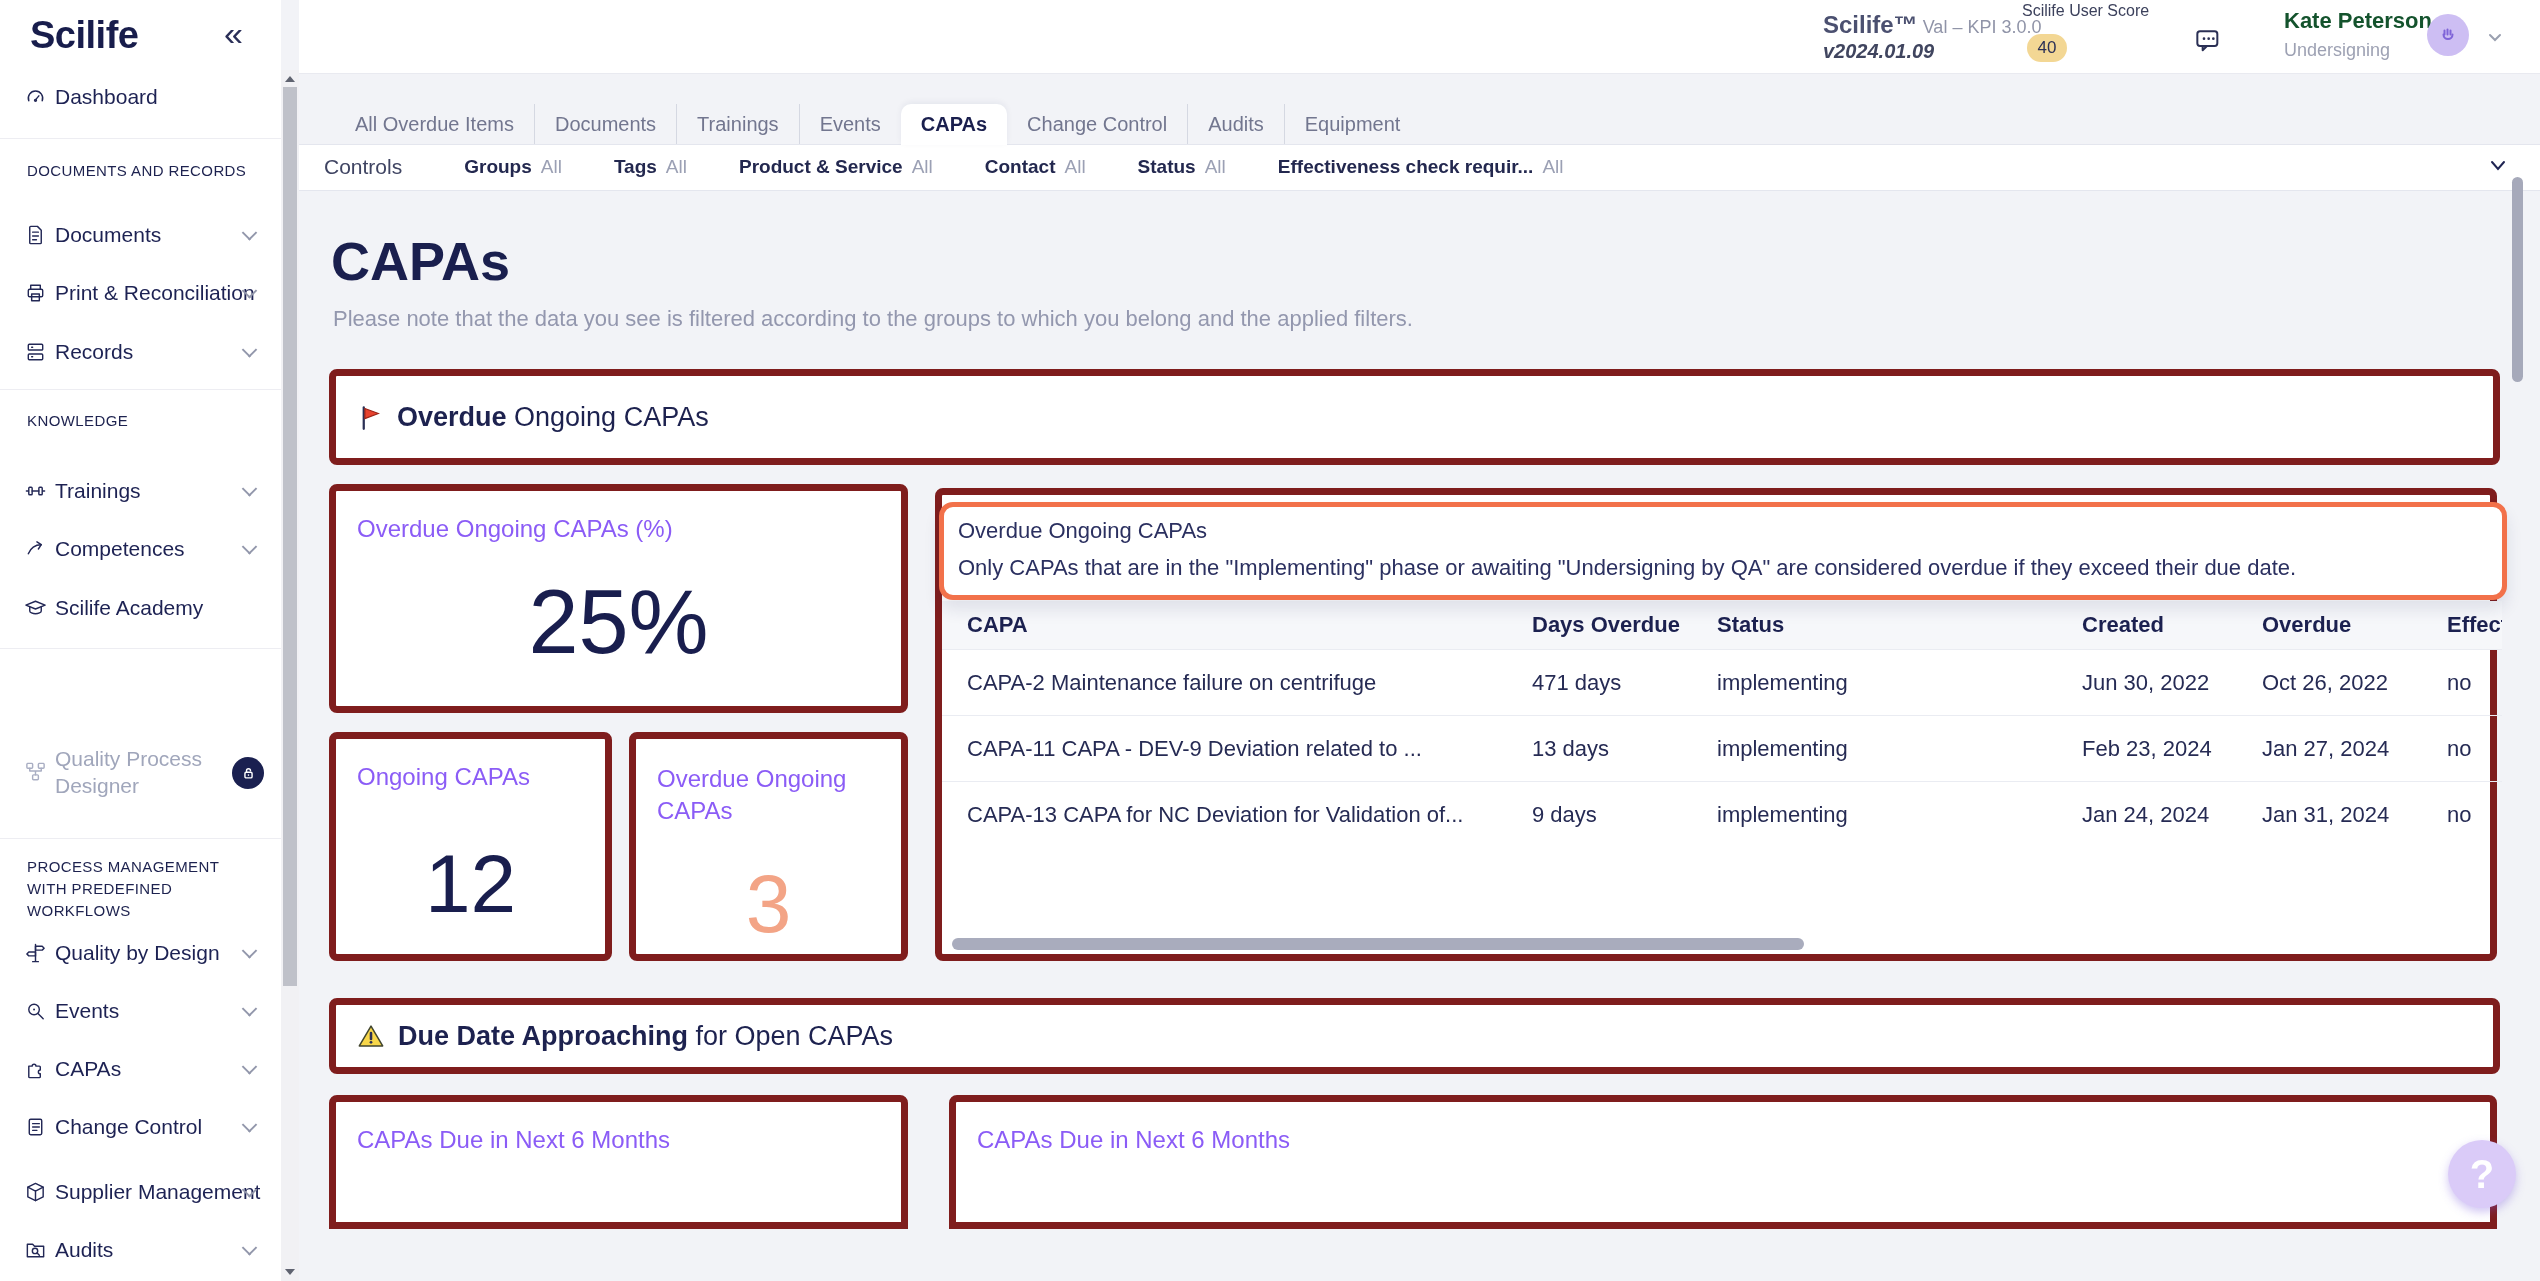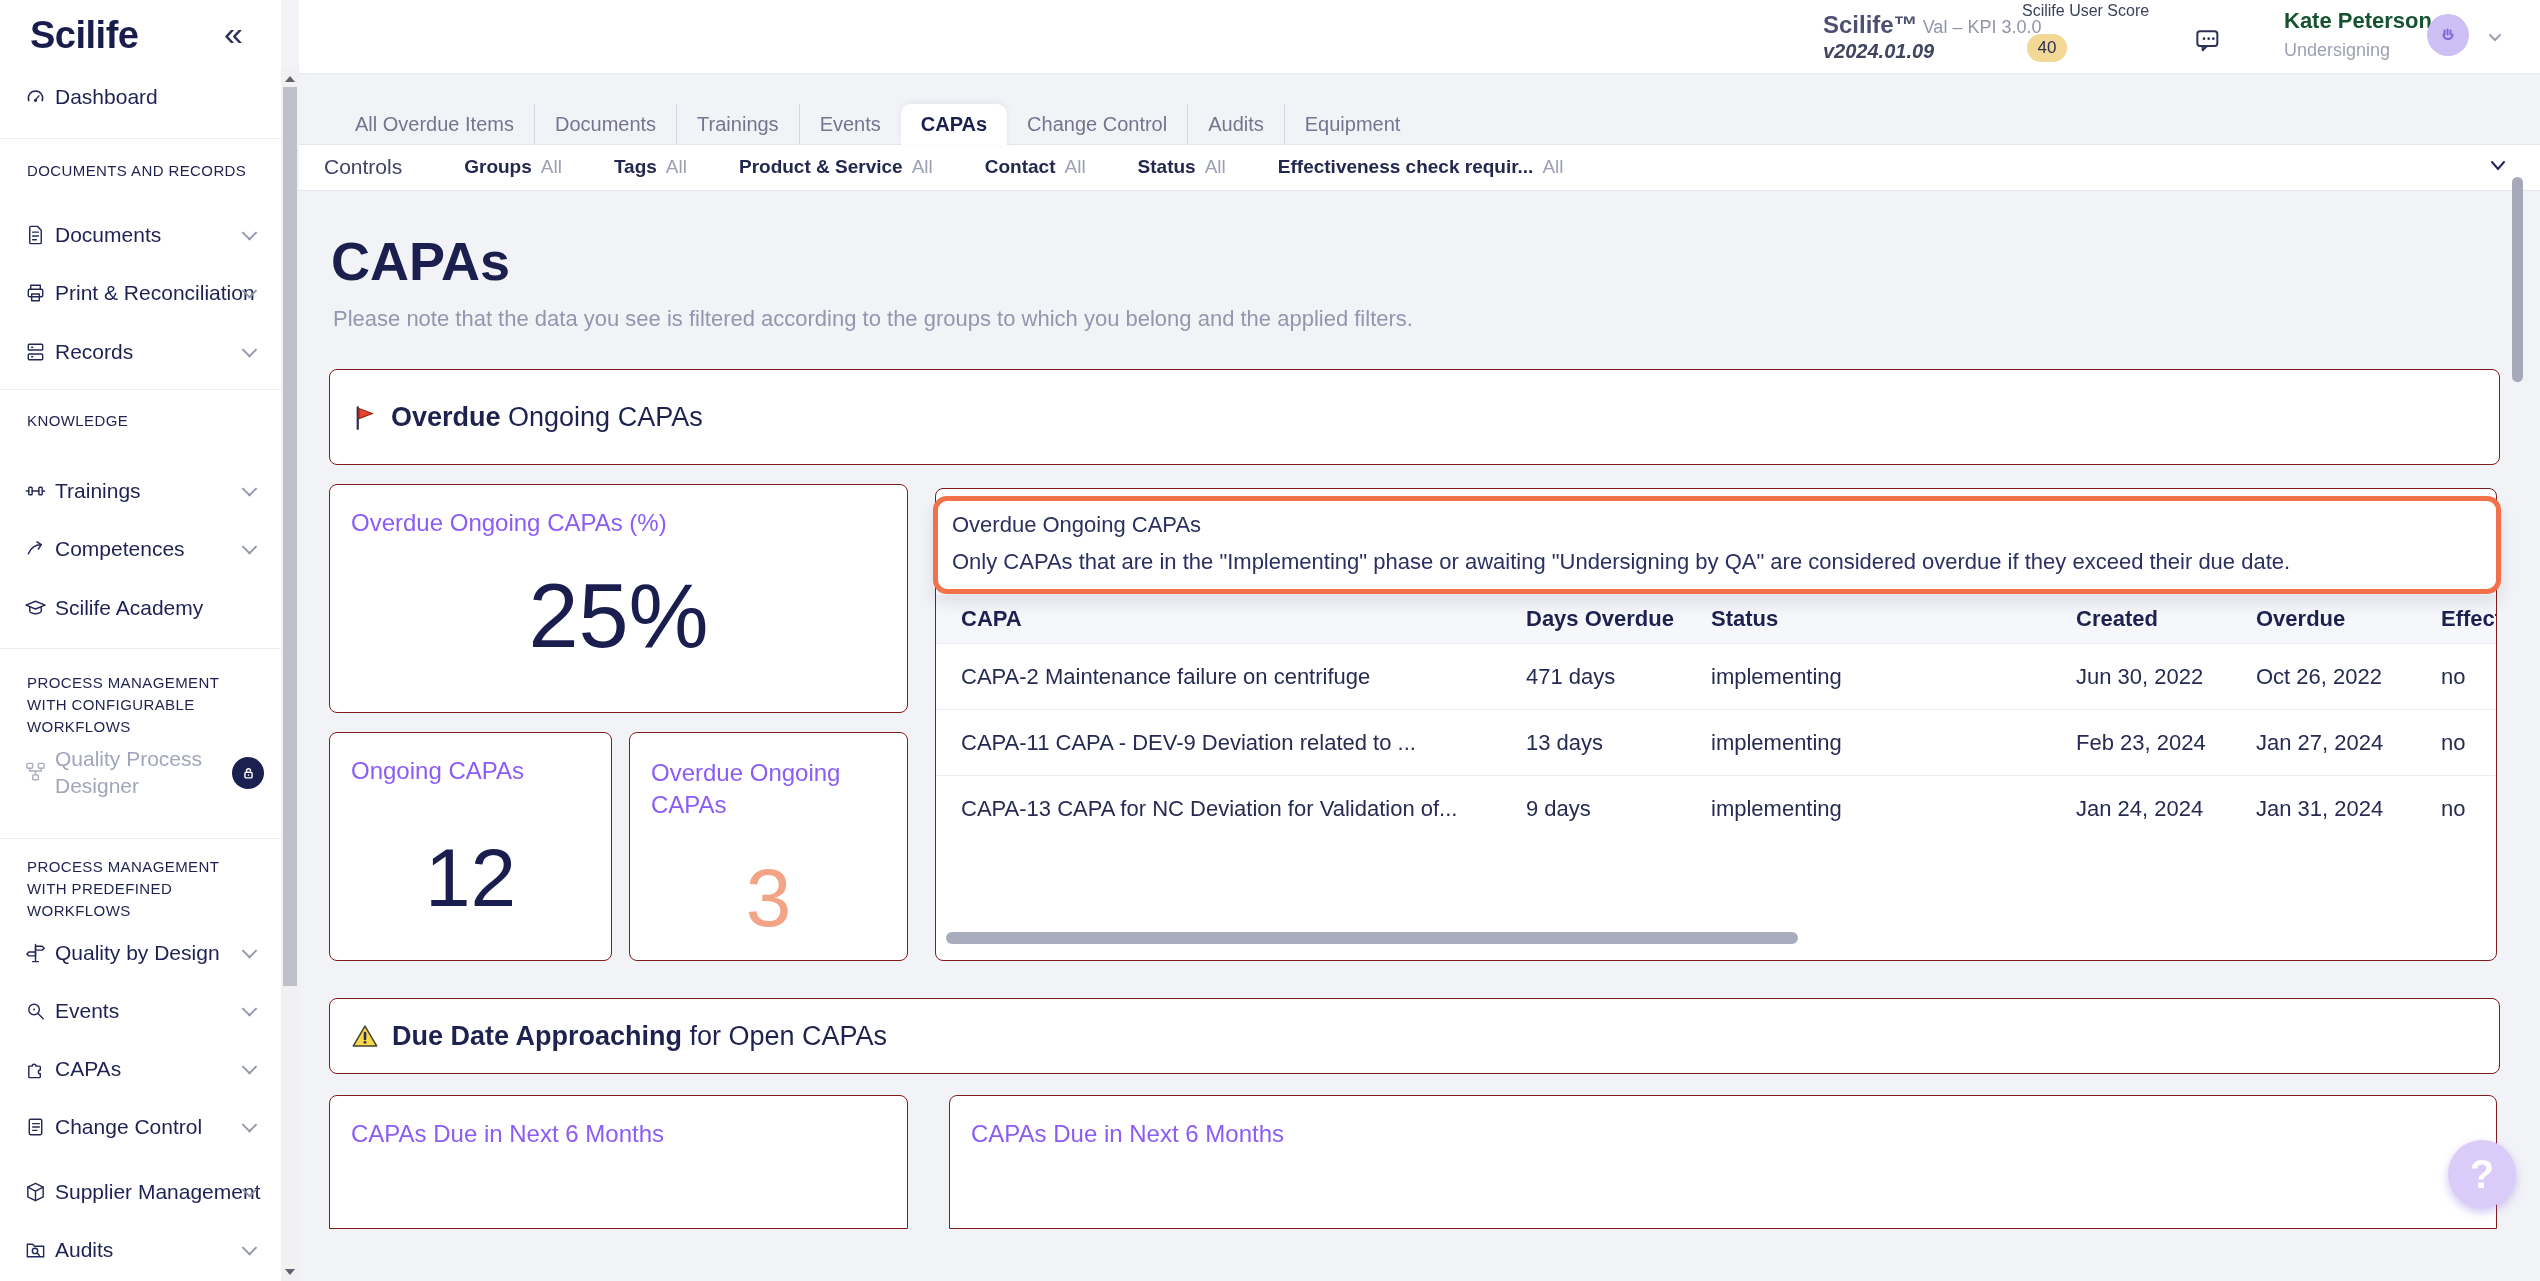--- a/index.html
+++ b/index.html
@@ -48,21 +48,21 @@
   .tab.active{background:#fff;border-radius:10px 10px 0 0;color:#1a1f4e;font-weight:700;height:41px;border-left:none;box-shadow:0 -2px 6px rgba(25,30,80,.06);position:relative;z-index:2}
   .tab.active + .tab{border-left:none}
   #filterbar{position:absolute;left:299px;top:144px;right:0;height:46px;background:#fff;border-bottom:1px solid #e4e6ee;display:flex;align-items:center;padding-left:25px;z-index:2}
   .f-controls{font-size:21px;color:#3f4462;margin-right:62px;cursor:pointer}
   .f-item{display:flex;align-items:baseline;margin-right:52px;cursor:pointer;white-space:nowrap}
   .f-item .fl{font-size:19px;font-weight:700;color:#23284f}
   .f-item .fv{font-size:19px;color:#9ba0b4;margin-left:9px}
   .f-chev{position:absolute;right:32px;top:14px;cursor:pointer}
 
   
-  .card{position:absolute;background:#fff;border:1px solid #7f1d1d;border-radius:8px;box-sizing:border-box}
+  .card{position:absolute;background:#fff;border:7px solid #7f1d1d;border-radius:8px;box-sizing:border-box}
   #pg-title{position:absolute;left:331px;top:230px;font-size:54px;font-weight:600;color:#1a1f4e}
   #pg-sub{position:absolute;left:333px;top:306px;font-size:22px;color:#9397ae}
   .sec-head{display:flex;align-items:center;padding-left:21px}
   .sec-head .txt{font-size:27px;color:#1d224f;margin-left:13px}
   .kpi-title{position:absolute;left:21px;top:24px;font-size:24px;color:#8b5cf6}
   .kpi-value{position:absolute;left:0;right:0;text-align:center;color:#191e4e;font-weight:400}
 
   
   #callout{position:absolute;left:-3px;top:7px;width:1568px;height:98px;background:#fff;border:5px solid #f2714a;border-radius:14px;box-sizing:border-box;box-shadow:0 10px 16px rgba(30,35,85,.10);padding:11px 0 0 14px;z-index:2}
   #callout .c-title{font-size:22px;color:#2b3060}
@@ -180,21 +180,20 @@
     </div>
     <div class="s-item" style="top:588px">
       <svg class="ic" width="23" height="23" viewBox="0 0 24 24" fill="none" stroke="#232856" stroke-width="1.5" stroke-linecap="round" stroke-linejoin="round">
           <path d="M12 5L22 9l-10 4L2 9z"></path>
           <path d="M6 11v4c0 1.6 3 3 6 3s6-1.4 6-3v-4"></path>
         </svg>
       <span class="lbl">Scilife Academy</span>
     </div>
     <div class="s-div" style="top:648px"></div>
 
-    <div class="s-label" style="top:672px">PROCESS MANAGEMENT WITH CONFIGURABLE WORKFLOWS</div>
     <div class="s-item two disabled" style="top:740px">
       <svg class="ic" width="23" height="23" viewBox="0 0 24 24" fill="none" stroke="#a9aec3" stroke-width="1.5" stroke-linecap="round" stroke-linejoin="round">
           <rect x="3" y="3" width="6" height="5" rx="1"></rect>
           <rect x="15" y="3" width="6" height="5" rx="1"></rect>
           <rect x="9" y="15" width="6" height="5" rx="1"></rect>
           <path d="M6 8v3h12V8M12 11v4"></path>
         </svg>
       <span class="lbl">Quality Process Designer</span>
       <span class="lockbadge">
         <svg width="19" height="19" viewBox="0 0 24 24" fill="none" stroke="#fff" stroke-width="1.8" stroke-linecap="round">

